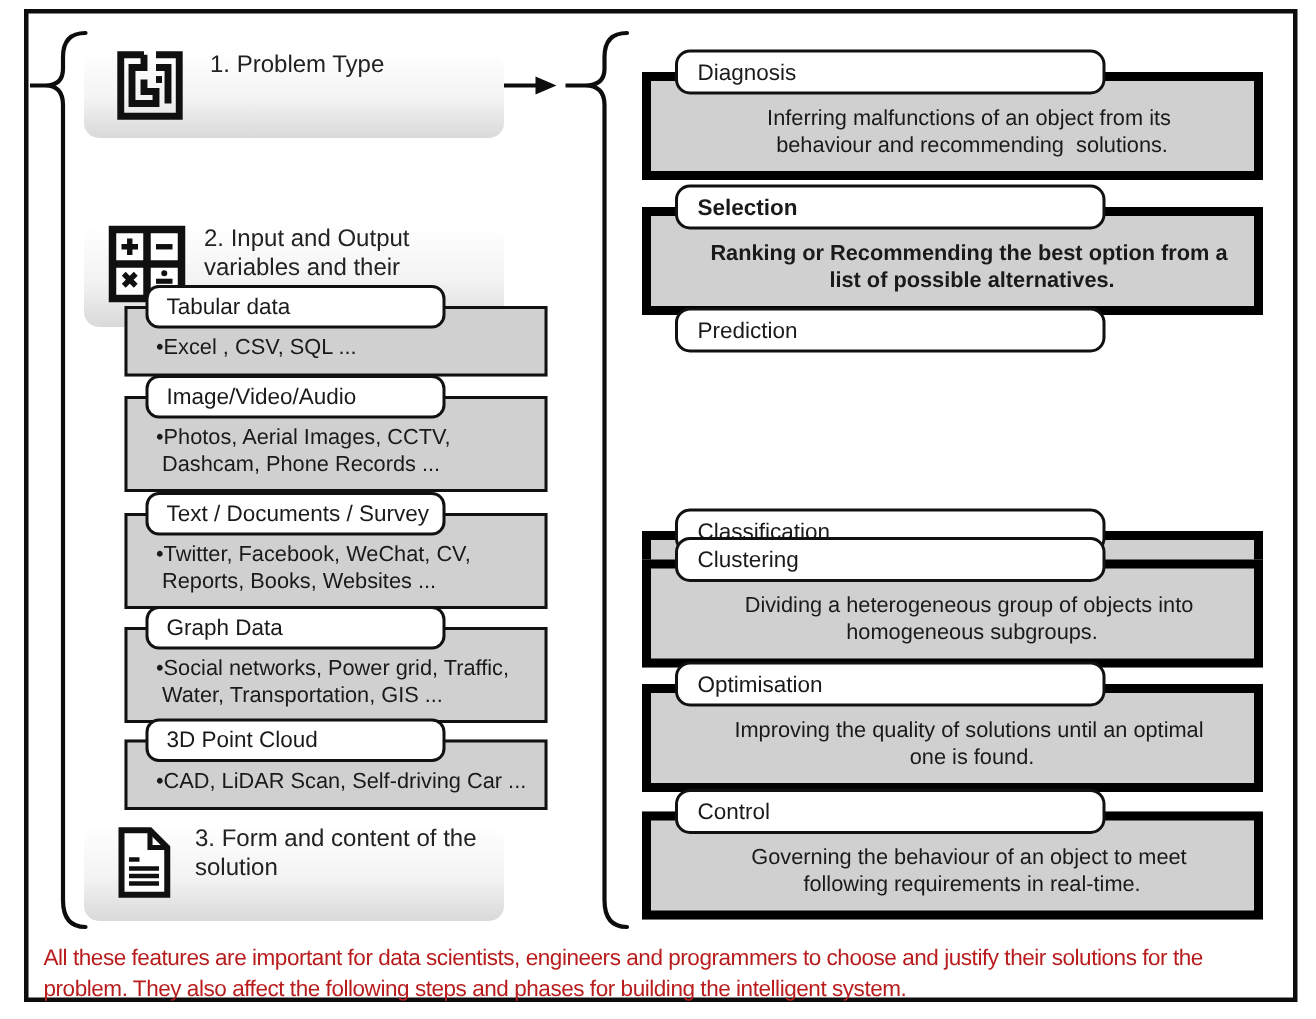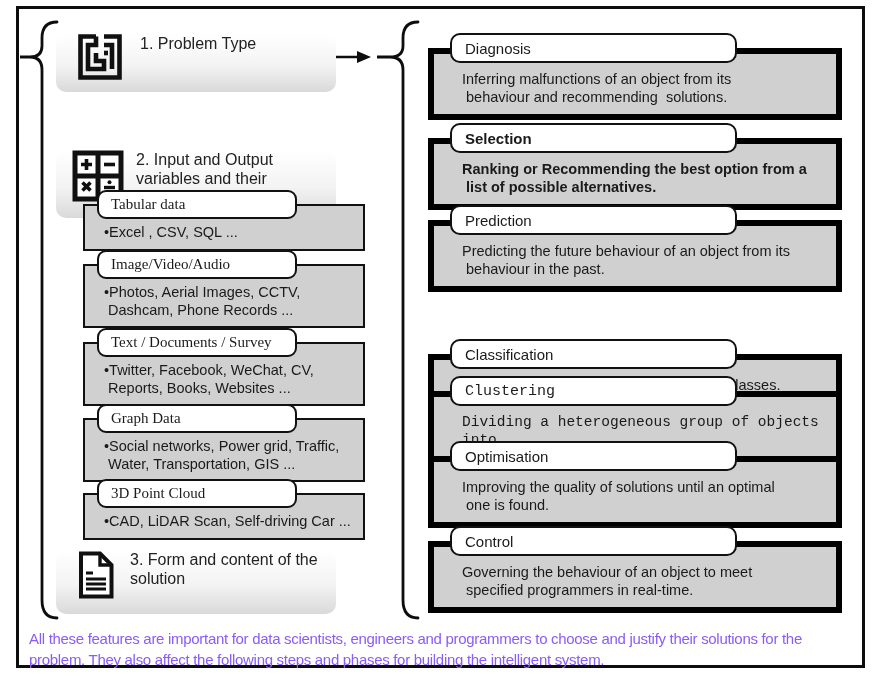--- a/index.html
+++ b/index.html
@@ -21,46 +21,46 @@
   #step-2 { top:110px; height:68px; padding-left:16px;margin-top:40px; }
   #step-2 .label { margin-left:12px; }
   #step-3 { top:550px; height:64px; padding-left:20px; }
   #step-3 .label { margin-left:14px; }
 
   
   .lbox { position:absolute; left:83px; width:282px; }
   .lbox .tab { position:relative; z-index:2; margin-left:14px; width:200px; height:29px;
                background:#fff; border:2.5px solid #111; border-radius:9px;
                display:flex; align-items:center; padding-left:12px; }
-  .lbox .tab span { font-size:15px;font-family:Liberation Serif, serif; }
+  .lbox .tab span { font-size:15px; }
   .lbox .body { position:relative; z-index:1; margin-top:-15px;
                 background:#d0d0d0; border:2px solid #111;
                 padding:18px 6px 7px 19px; }
   .lbox .body p { font-size:14.5px; line-height:17.5px; white-space:pre-wrap; }
   #lbox-0 { top:190px; } #lbox-1 { top:250px; } #lbox-2 { top:328px; }
   #lbox-3 { top:404px; } #lbox-4 { top:479px;border-radius:16px; }
 
   
-  .rbox { position:absolute; left:428px; width:414px; }
+  .rbox { position:absolute; left:428px; width:414px;text-align:center; }
   .rbox .tab { position:relative; z-index:2; margin-left:22px; width:287px; height:30px;
                background:#fff; border:2.5px solid #111; border-radius:10px;
                display:flex; align-items:center; padding-left:13px; }
   .rbox .tab span { font-size:15px; }
   .rbox .body { position:relative; z-index:1; margin-top:-15px;
                 background:#d0d0d0; border:6px solid #000000;
                 padding:16px 6px 8px 28px; }
   .rbox .body p { font-size:14.5px; line-height:18px; white-space:pre-wrap; }
   #rbox-0 { top:33px; }  #rbox-1 { top:123px;font-weight:bold; } #rbox-2 { top:205px; }
-  #rbox-3 { top:291px;margin-top:48px; } #rbox-4 { top:376px;font-family:Liberation Mono, monospace; } #rbox-5 { top:441px; }
+  #rbox-3 { top:291px;margin-top:48px; } #rbox-4 { top:358px; } #rbox-5 { top:441px; }
   #rbox-6 { top:526px; }
 
   
   #footer { position:absolute; left:29px; top:628px; width:820px;
             font-size:15px; line-height:21px; letter-spacing:-0.3px;
-            white-space:pre-line; color:#8b5cf6; }
+            white-space:pre-line; color:#b91c1c; }
 </style>
 </head>
 <body>
 
 <div id="frame">
   <div id="outer-border"></div>
 
   <svg id="decor" viewBox="0 0 877 679">
     <path d="M57 22 Q42 22 42 38 L42 46 Q42 57 30 57 L20 57 L30 57 Q42 57 42 70 L42 600 Q42 618 57 618" fill="none" stroke="#0d0d0d" stroke-width="2.8" stroke-linecap="round"></path>
     <g>
@@ -173,24 +173,20 @@
       </div>
     <div class="body">
         <p>Ranking or Recommending the best option from a
  list of possible alternatives.</p>
       </div>
   </div>
   <div class="rbox" id="rbox-2">
     <div class="tab">
         <span>Prediction</span>
       </div>
-    <div class="body">
-        <p>Predicting the future behaviour of an object from its
- behaviour in the past.</p>
-      </div>
   </div>
   <div class="rbox" id="rbox-3">
     <div class="tab">
         <span>Classification</span>
       </div>
     <div class="body">
         <p>Assigning an object to one of the defined classes.</p>
       </div>
   </div>
   <div class="rbox" id="rbox-4">
@@ -210,19 +206,19 @@
         <p>Improving the quality of solutions until an optimal
  one is found.</p>
       </div>
   </div>
   <div class="rbox" id="rbox-6">
     <div class="tab">
         <span>Control</span>
       </div>
     <div class="body">
         <p>Governing the behaviour of an object to meet
- specified programmers in real-time.</p>
+ following requirements in real-time.</p>
       </div>
   </div>
 
   <div id="footer">All these features are important for data scientists, engineers and programmers to choose and justify their solutions for the
 problem. They also affect the following steps and phases for building the intelligent system.</div>
 </div>
 
 </body></html>

